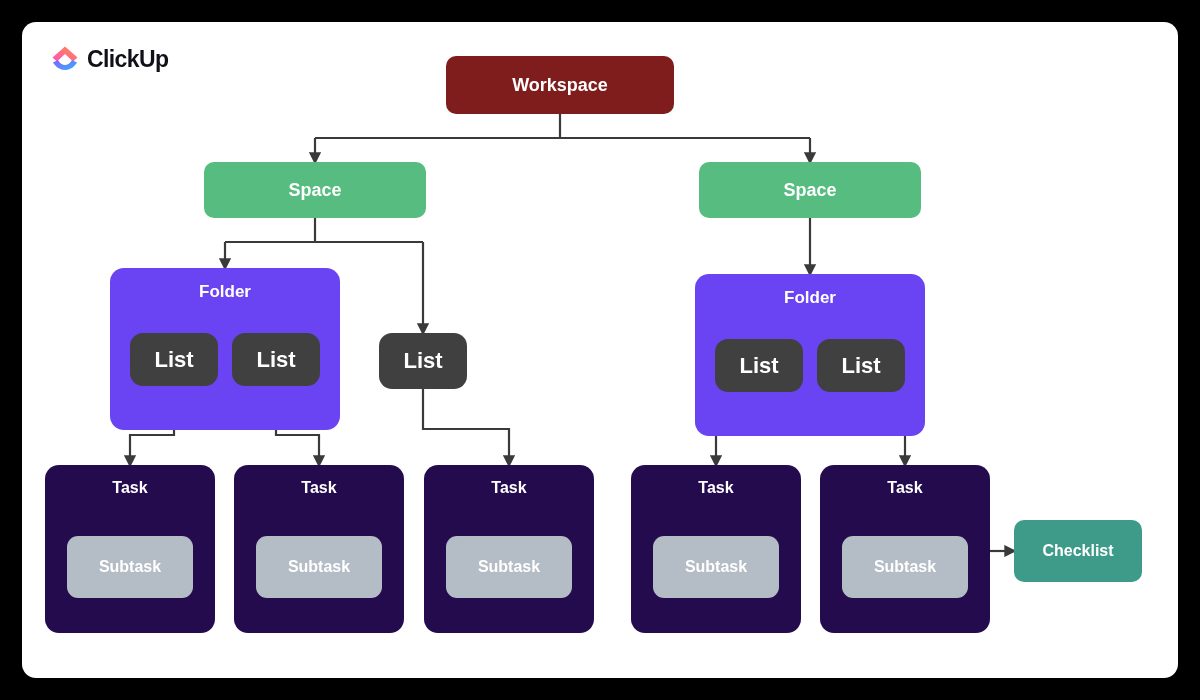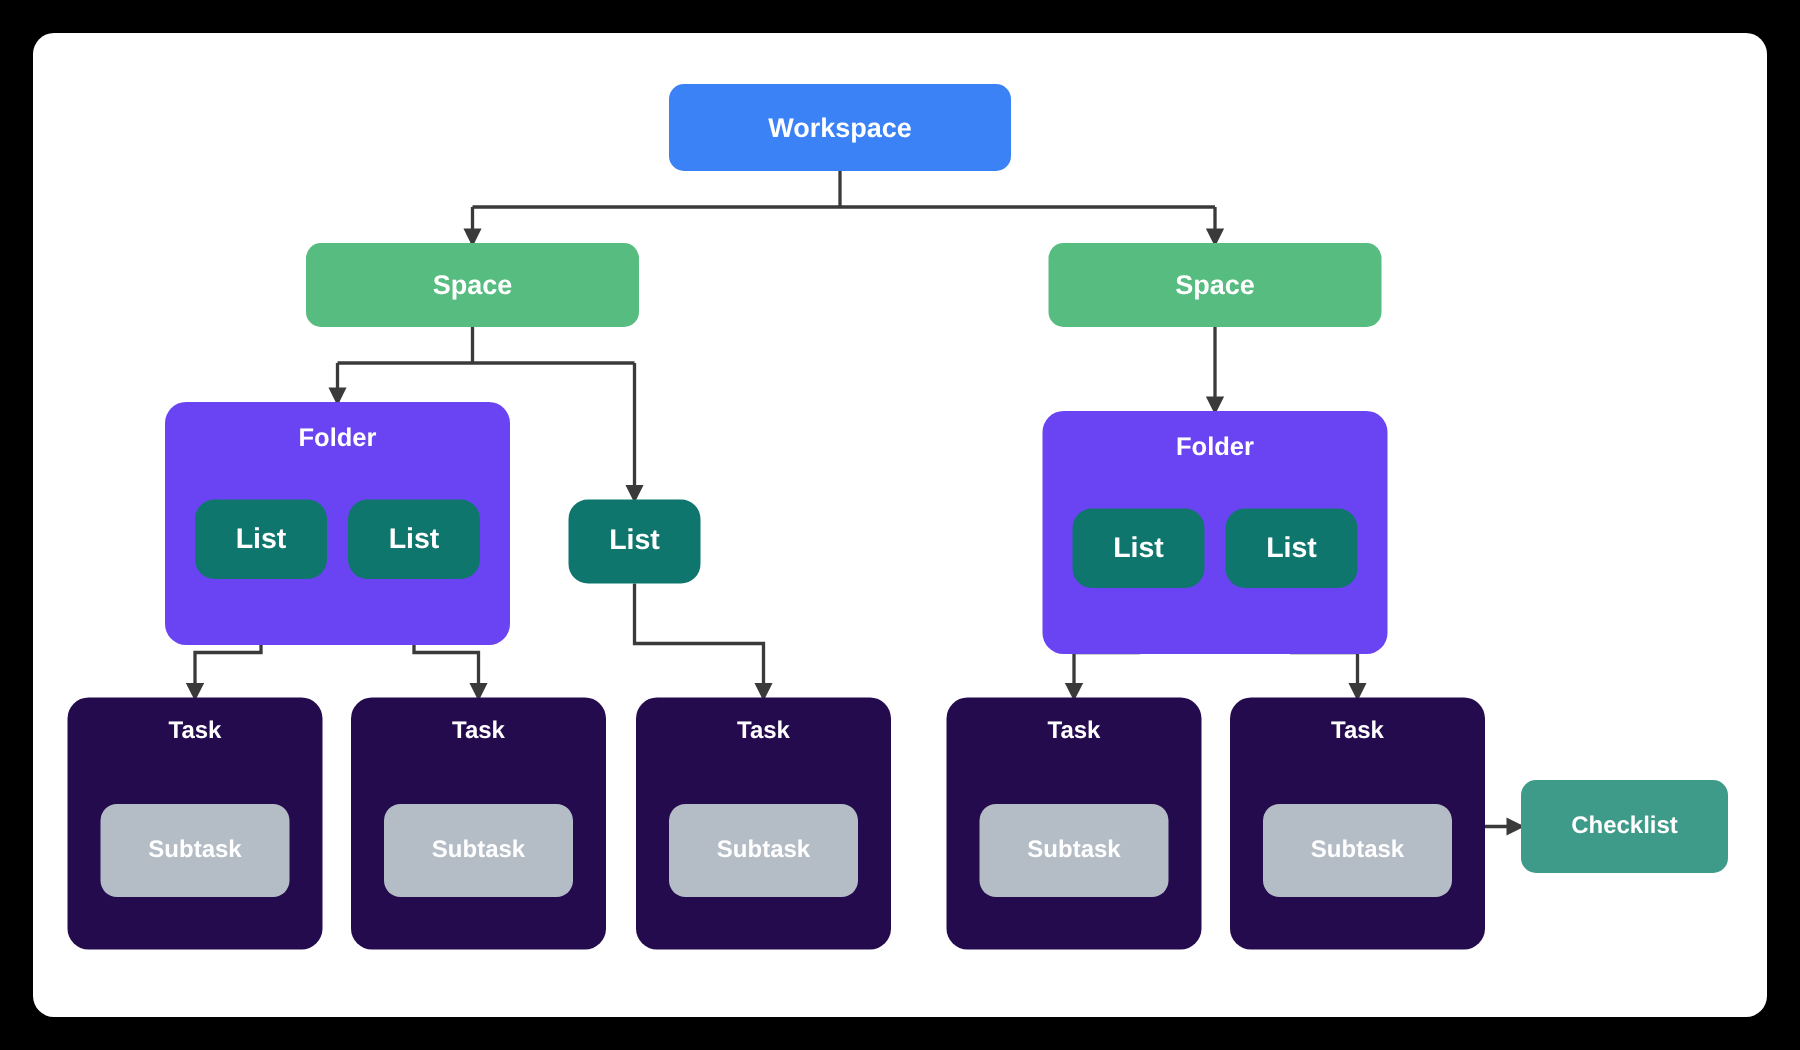--- a/index.html
+++ b/index.html
@@ -67,39 +67,39 @@
     justify-content: center;
   }
   .node.center {
     align-items: center;
   }
   .node.titletop {
     align-items: flex-start;
   }
 
   .n-workspace {
-    background: #3b82f6;
+    background: #7f1d1d;
     border-radius: 10px;
     font-size: 18px;
   }
   .n-space {
     background: #56BC80;
     border-radius: 10px;
     font-size: 18px;
     text-align: right;
   }
   .n-folder {
     background: #6A44F2;
     border-radius: 14px;
     font-size: 17px;
   }
   .n-list {
-    background: #0f766e;
+    background: #404040;
     border-radius: 13px;
-    font-size: 19px;
+    font-size: 22px;
   }
   .n-task {
     background: #240B4E;
     border-radius: 14px;
     font-size: 16px;
   }
   .n-subtask {
     background: #B4BCC6;
     border-radius: 11px;
     font-size: 16px;
@@ -118,20 +118,37 @@
   .titletop .node-label {
     margin-top: 14px;
   }
 </style>
 </head>
 <body>
 
 <div id="canvas">
   <div id="card">
 
+    <div id="logo">
+      <svg id="logo-mark" viewBox="0 0 60 60">
+        <defs>
+          <linearGradient id="gtop" x1="0" y1="1" x2="1" y2="0">
+            <stop offset="0%" stop-color="#FF4FC3"></stop>
+            <stop offset="100%" stop-color="#FF8C42"></stop>
+          </linearGradient>
+          <linearGradient id="gbot" x1="0" y1="0" x2="1" y2="1">
+            <stop offset="0%" stop-color="#8B5CFF"></stop>
+            <stop offset="100%" stop-color="#31B5F7"></stop>
+          </linearGradient>
+        </defs>
+        <path d="M5 27 L30 5 L55 27 L46 35 L30 20 L14 35 Z" fill="url(#gtop)"></path>
+        <path d="M6 37 C6 37 14 52 30 52 C46 52 54 37 54 37 L44 32 C44 32 39 42 30 42 C21 42 16 32 16 32 Z" fill="url(#gbot)"></path>
+      </svg>
+      <div id="logo-text">ClickUp</div>
+    </div>
 
     <svg id="wires" viewBox="0 0 1156 656">
       <defs>
         <marker id="arrow" viewBox="0 0 10 10" refX="8" refY="5" markerWidth="5.5" markerHeight="5.5" orient="auto-start-reverse">
           <path d="M 0 0 L 10 5 L 0 10 z" fill="#3a3a3a"></path>
         </marker>
       </defs>
       <g fill="none" stroke="#3a3a3a" stroke-width="2.2" stroke-linecap="butt" stroke-linejoin="miter">
 
         <path d="M 538 92 L 538 116"></path>
@@ -228,18 +245,18 @@
       <span class="node-label">Subtask</span>
     </div>
 
     <div class="node n-task titletop" style="left:798px; top:443px; width:170px; height:168px;">
       <span class="node-label">Task</span>
     </div>
     <div class="node n-subtask center" style="left:820px; top:514px; width:126px; height:62px;">
       <span class="node-label">Subtask</span>
     </div>
 
-    <div class="node n-checklist center" style="left:992px; top:498px; width:138px; height:62px;">
+    <div class="node n-checklist center" style="left:992px; top:498px; width:128px; height:62px;">
       <span class="node-label">Checklist</span>
     </div>
 
   </div>
 </div>
 
 </body></html>

